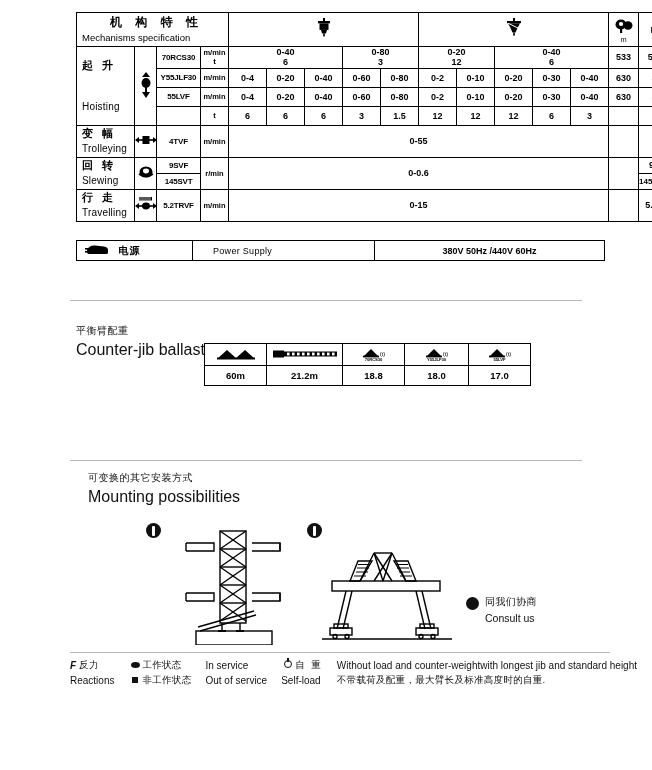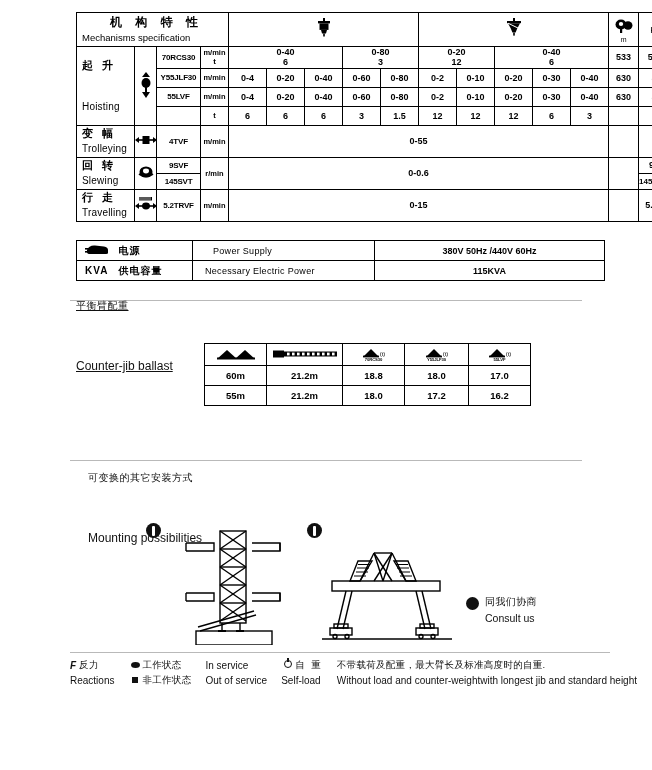--- a/index.html
+++ b/index.html
@@ -63,21 +63,21 @@
   #power-table { width: 528px; font-size: 9px; }
   #power-table td { height: 20px; }
   .pw-cn { font-size: 10px; letter-spacing: 1px; font-weight: bold; }
   .pw-en { font-size: 9px; font-weight: normal; letter-spacing: .3px; }
   .pw-val { font-size: 9px; font-weight: bold; }
   .pw-kva { font-size: 9px; font-weight: bold; }
 
   
   .sec-head { position: absolute; line-height: 1.5; }
   .sec-head .cn { font-size: 10px; color: #111; display: block; letter-spacing: .5px; }
-  .sec-head .en { font-size: 12px; color: #111; display: block; margin-top: 44px; }
+  .sec-head .en { font-size: 16px; color: #111; display: block; }
 
   
   .rule {
     position: absolute;
     height: 0; border-top: 1px solid #b9b9b9;
   }
 
   
   #ballast-wrap { position: absolute; left: 204px; top: 343px; width: 326px; }
   #ballast { width: 326px; font-size: 9.5px; }
@@ -381,33 +381,27 @@
         <svg width="26" height="13" viewBox="0 0 26 13">
           <path d="M3 7 Q5 2 11 2.5 L20 3.5 Q24 4 24 7 L24 10 Q24 11 22 11 L6 11 Q3 11 3 9 Z" fill="#000"></path>
           <rect x="1" y="5" width="4" height="1.6" fill="#000"></rect>
           <rect x="1" y="8" width="4" height="1.6" fill="#000"></rect>
         </svg>
       </td>
       <td style="border-left:none;text-align:left;padding-left:2px" class="pw-cn">电源</td>
       <td style="text-align:left;padding-left:20px;border-left:none" class="pw-en">Power Supply</td>
       <td class="pw-val">380V 50Hz /440V 60Hz</td>
     </tr>
-    <tr>
-      <td style="border-right:none" class="pw-cn">KVA</td>
-      <td style="border-left:none;text-align:left;padding-left:2px" class="pw-cn">供电容量</td>
-      <td style="text-align:left;padding-left:12px;border-left:none" class="pw-en">Necessary Electric Power</td>
-      <td class="pw-kva">115KVA</td>
-    </tr>
   </tbody>
     </table>
 </div>
 
 <div class="rule" style="left:70px; top:300px; width:512px;"></div>
 
-<div class="sec-head" style="left:76px; top:298px;text-decoration:underline;">
+<div class="sec-head" style="left:76px; top:323px;">
   <span class="cn">平衡臂配重</span>
   <span class="en">Counter-jib ballast</span>
 </div>
 
 <div id="ballast-wrap">
   <table id="ballast">
     <colgroup>
         <col style="width:62px">
         <col style="width:76px">
         <col style="width:62px">
@@ -463,27 +457,20 @@
         <span class="tiny-model">55LVF</span>
       </td>
     </tr>
     <tr>
       <td class="bal-val">60m</td>
       <td class="bal-val">21.2m</td>
       <td class="bal-val">18.8</td>
       <td class="bal-val">18.0</td>
       <td class="bal-val">17.0</td>
     </tr>
-    <tr>
-      <td class="bal-val">55m</td>
-      <td class="bal-val">21.2m</td>
-      <td class="bal-val">18.0</td>
-      <td class="bal-val">17.2</td>
-      <td class="bal-val">16.2</td>
-    </tr>
   </tbody>
     </table>
 </div>
 
 <div class="rule" style="left:70px; top:460px; width:512px;"></div>
 
 <div class="sec-head" style="left:88px; top:470px;">
   <span class="cn">可变换的其它安装方式</span>
   <span class="en">Mounting possibilities</span>
 </div>
@@ -628,20 +615,20 @@
         <span class="lg-mark"><span class="self-ico"></span></span>
         <span class="lg-cn" style="letter-spacing:2px">自 重</span>
       </div>
       <div class="lg-row">
         <span class="lg-en">Self-load</span>
       </div>
     </div>
 
     <div class="lg-col" style="width:300px">
       <div class="lg-row">
+        <span class="lg-en">Without load and counter-weightwith longest jib and standard height</span>
+      </div>
+      <div class="lg-row">
         <span class="lg-cn">不带载荷及配重，最大臂长及标准高度时的自重.</span>
-      </div>
-      <div class="lg-row">
-        <span class="lg-en">Without load and counter-weightwith longest jib and standard height</span>
       </div>
     </div>
   </div>
 </div>
 
 </body></html>

